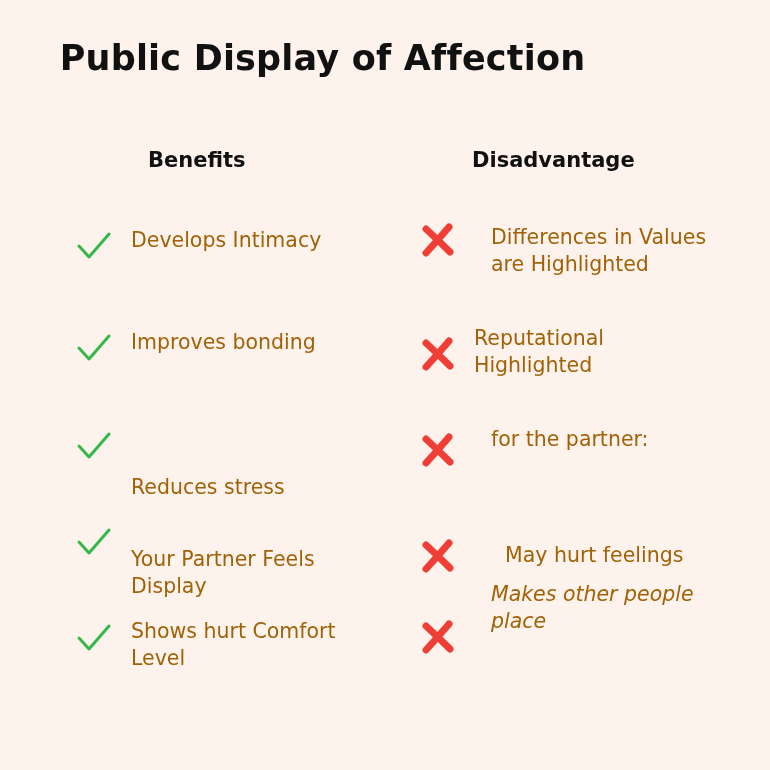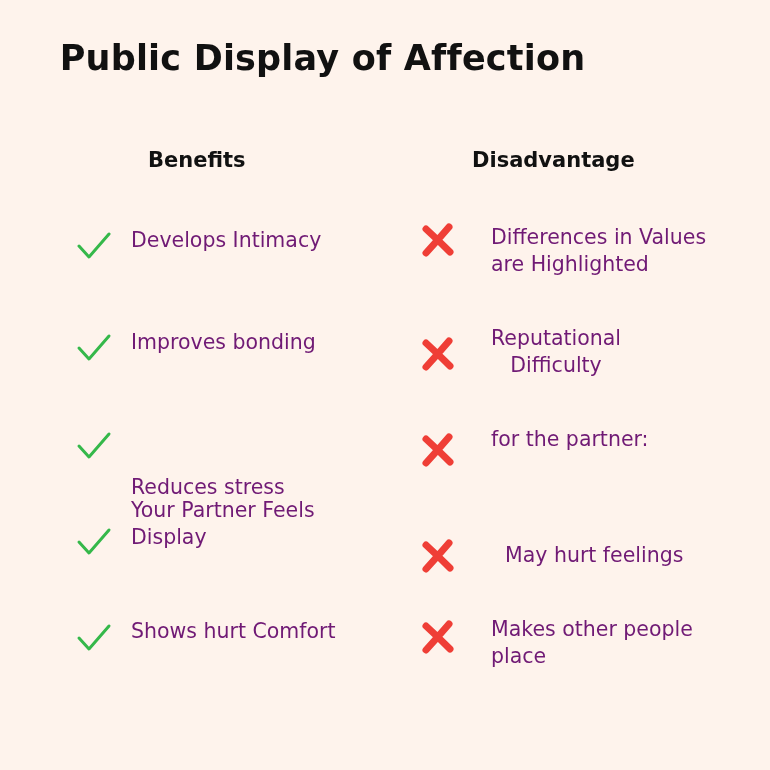--- a/index.html
+++ b/index.html
@@ -40,21 +40,21 @@
     }
     .icon {
       position: absolute;
       width: 40px;
       height: 40px;
     }
     .label {
       position: absolute;
       font-size: 20.5px;
       line-height: 27px;
-      color: #701a75;
+      color: #a16207;
       white-space: nowrap;
     }
   </style>
 </head>
 <body>
 
 <div class="title">Public Display of Affection</div>
 
 <div class="col-heading benefits">Benefits</div>
 <div class="col-heading disadv">Disadvantage</div>
@@ -81,52 +81,53 @@
         <path d="M5 20 L15 31 L35 8" fill="none" stroke="#35b84a" stroke-width="3" stroke-linecap="round" stroke-linejoin="round"></path>
       </svg>
     <div class="label" style="left:131px;top:430px;margin-top:44px;">
       <div>Reduces stress</div>
     </div>
   </div>
   <div class="item">
     <svg class="icon" style="left:74px;top:522px;" viewBox="0 0 40 40">
         <path d="M5 20 L15 31 L35 8" fill="none" stroke="#35b84a" stroke-width="3" stroke-linecap="round" stroke-linejoin="round"></path>
       </svg>
-    <div class="label" style="left:131px;top:497px;">
+    <div class="label" style="left:131px;top:546px;">
       <div>Your Partner Feels</div>
       <div>Display</div>
     </div>
   </div>
   <div class="item">
     <svg class="icon" style="left:74px;top:618px;" viewBox="0 0 40 40">
         <path d="M5 20 L15 31 L35 8" fill="none" stroke="#35b84a" stroke-width="3" stroke-linecap="round" stroke-linejoin="round"></path>
       </svg>
     <div class="label" style="left:131px;top:618px;">
       <div>Shows hurt Comfort</div>
+      <div>Level</div>
     </div>
   </div>
 </div>
 
 <div>
   <div class="item">
     <svg class="icon" style="left:418px;top:220px;" viewBox="0 0 40 40">
         <path d="M8 9 Q20 20 32 32 M31 7 Q19 21 8 33" fill="none" stroke="#ef3e36" stroke-width="7" stroke-linecap="round"></path>
       </svg>
     <div class="label" style="left:491px;top:224px;">
       <div>Differences in Values</div>
       <div>are Highlighted</div>
     </div>
   </div>
   <div class="item">
     <svg class="icon" style="left:418px;top:334px;" viewBox="0 0 40 40">
         <path d="M8 9 Q20 20 32 32 M31 7 Q19 21 8 33" fill="none" stroke="#ef3e36" stroke-width="7" stroke-linecap="round"></path>
       </svg>
-    <div class="label" style="left:491px;top:325px;text-align:center;">
+    <div class="label" style="left:474px;top:325px;">
       <div>Reputational</div>
-      <div>Difficulty</div>
+      <div>Highlighted</div>
     </div>
   </div>
   <div class="item">
     <svg class="icon" style="left:418px;top:430px;" viewBox="0 0 40 40">
         <path d="M8 9 Q20 20 32 32 M31 7 Q19 21 8 33" fill="none" stroke="#ef3e36" stroke-width="7" stroke-linecap="round"></path>
       </svg>
     <div class="label" style="left:491px;top:426px;">
       <div>for the partner:</div>
     </div>
   </div>
@@ -135,18 +136,18 @@
         <path d="M8 9 Q20 20 32 32 M31 7 Q19 21 8 33" fill="none" stroke="#ef3e36" stroke-width="7" stroke-linecap="round"></path>
       </svg>
     <div class="label" style="left:505px;top:542px;">
       <div>May hurt feelings</div>
     </div>
   </div>
   <div class="item">
     <svg class="icon" style="left:418px;top:617px;" viewBox="0 0 40 40">
         <path d="M8 9 Q20 20 32 32 M31 7 Q19 21 8 33" fill="none" stroke="#ef3e36" stroke-width="7" stroke-linecap="round"></path>
       </svg>
-    <div class="label" style="left:491px;top:616px;">
+    <div class="label" style="left:491px;top:581px;font-style:italic;">
       <div>Makes other people</div>
       <div>place</div>
     </div>
   </div>
 </div>
 
 </body></html>

